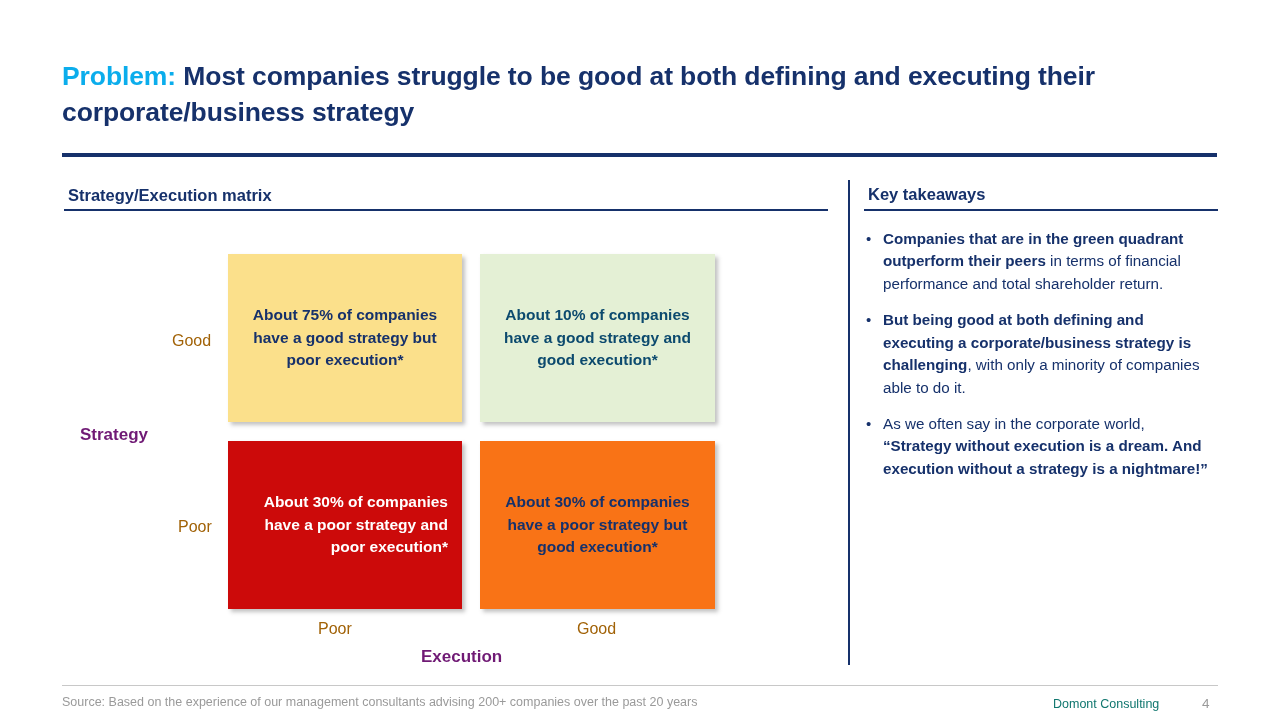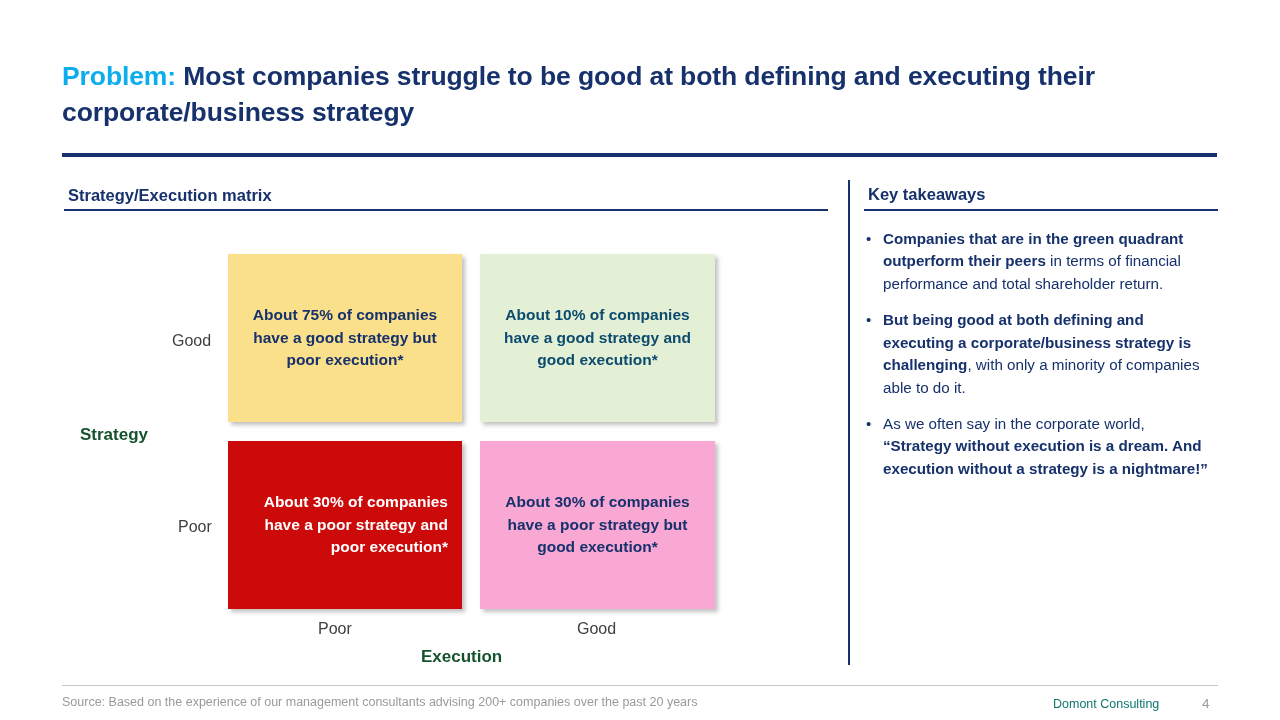--- a/index.html
+++ b/index.html
@@ -52,30 +52,30 @@
   .quad.yellow { background: #FBE08B; color: #16316B; }
   .quad.green  { background: #E4F0D5; color: #0c4a6e; }
   .quad.red    { background: #CC0A0A; color: #ffffff; }
 
   #quad-tl { left: 228px; top: 254px; width: 234px; height: 168px; }
   #quad-tr { left: 480px; top: 254px; width: 235px; height: 168px; }
   #quad-bl { left: 228px; top: 441px; width: 234px; height: 168px; text-align: right; }
   #quad-br { left: 480px; top: 441px; width: 235px; height: 168px; }
 
   .axis-tick {
-    position: absolute; font-size: 16px; color: #404040;
+    position: absolute; font-size: 16px; color: #a16207;
     font-weight: normal;
   }
   #tick-good-y { left: 172px; top: 332px; }
   #tick-poor-y { left: 178px; top: 518px; }
   #tick-poor-x { left: 318px; top: 620px; }
   #tick-good-x { left: 577px; top: 620px; }
 
   .axis-title {
-    position: absolute; font-size: 17px; font-weight: bold; color: #14532d;
+    position: absolute; font-size: 17px; font-weight: bold; color: #701a75;
   }
   #axis-strategy  { left: 80px;  top: 425px; }
   #axis-execution { left: 421px; top: 647px; }
 
   
   .takeaways {
     position: absolute; left: 866px; top: 228px; width: 350px;
     color: #16316B;
   }
   .bullet-row {
@@ -118,21 +118,21 @@
     <span>Most companies struggle to be good at both defining and executing their corporate/business strategy</span>
   </div>
   <div class="title-rule"></div>
 
   <div class="sec-head" id="matrix-head">Strategy/Execution matrix</div>
   <div class="sec-rule" id="matrix-rule"></div>
 
   <div class="quad yellow" id="quad-tl" style="background: rgb(251, 224, 139);">About 75% of companies have a good strategy but poor execution*</div>
   <div class="quad green" id="quad-tr" style="background: rgb(228, 240, 213);">About 10% of companies have a good strategy and good execution*</div>
   <div class="quad red" id="quad-bl" style="background: rgb(204, 10, 10);">About 30% of companies have a poor strategy and poor execution*</div>
-  <div class="quad yellow" id="quad-br" style="background: #f9a8d4;">About 30% of companies have a poor strategy but good execution*</div>
+  <div class="quad yellow" id="quad-br" style="background: #f97316;">About 30% of companies have a poor strategy but good execution*</div>
 
   <div class="axis-tick" id="tick-good-y">Good</div>
   <div class="axis-tick" id="tick-poor-y">Poor</div>
   <div class="axis-tick" id="tick-poor-x">Poor</div>
   <div class="axis-tick" id="tick-good-x">Good</div>
 
   <div class="axis-title" id="axis-strategy">Strategy</div>
   <div class="axis-title" id="axis-execution">Execution</div>
 
   <div class="v-divider"></div>

